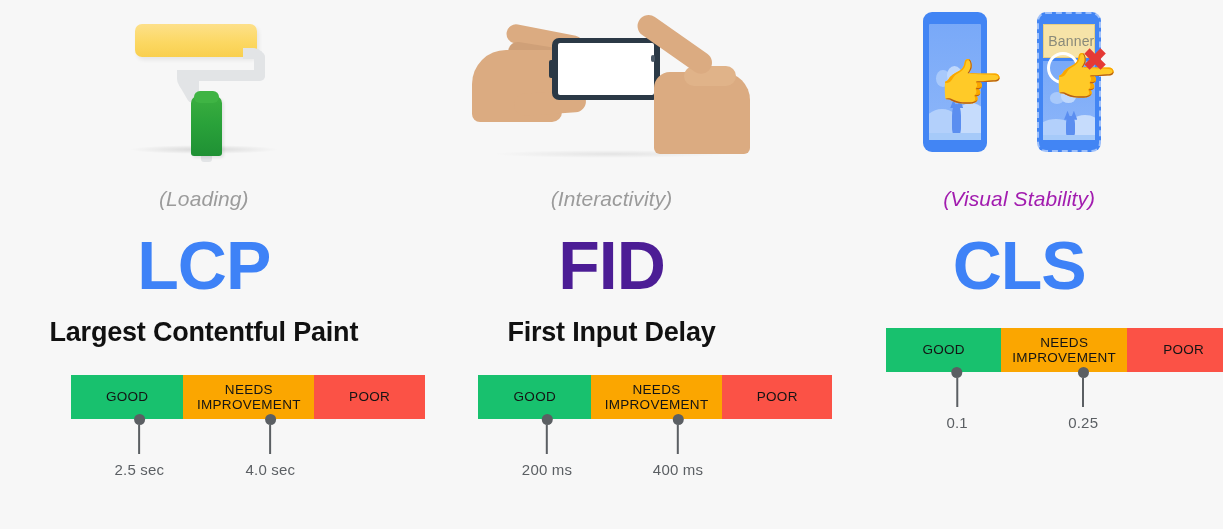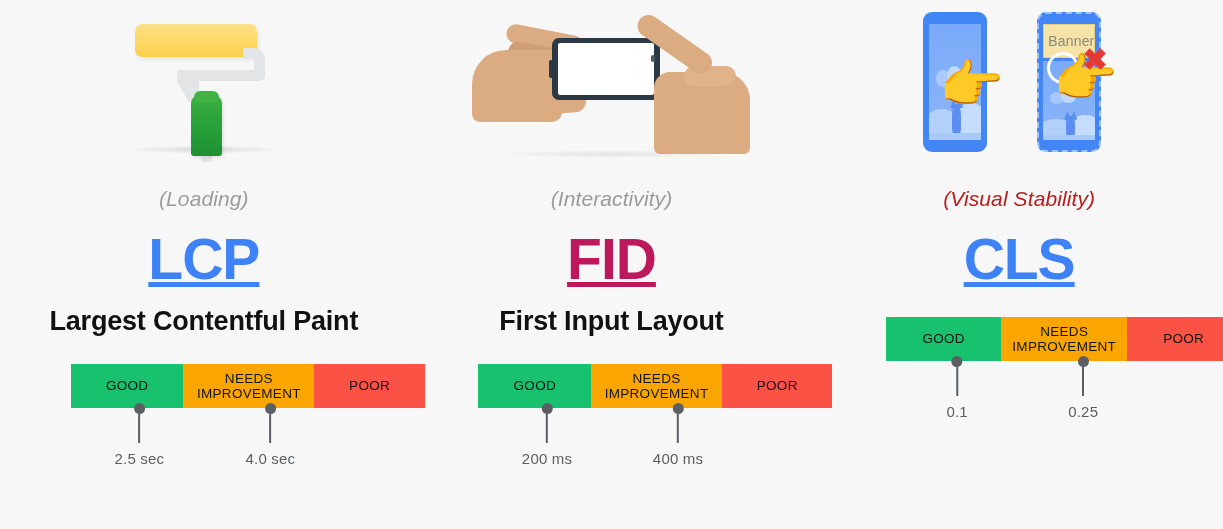--- a/index.html
+++ b/index.html
@@ -44,28 +44,27 @@
   .category {
     font-size: 21px;
     font-style: italic;
     color: #9b9b9b;
     letter-spacing: 0.1px;
     line-height: 1;
     margin-top: 16px;
     text-align: center;
   }
   .acronym {
-    font-size: 57px;
+    font-size: 68px;
     font-weight: bold;
     color: #3e82f7;
     line-height: 1;
     letter-spacing: -1px;
     margin-top: 22px;
     text-align: center;
-    text-decoration: underline;
   }
   .fullname {
     font-size: 27px;
     font-weight: bold;
     color: #111111;
     line-height: 1;
     letter-spacing: -0.2px;
     margin-top: 20px;
     text-align: center;
   }
@@ -367,22 +366,22 @@
         </div>
         <div class="rhand">
           <div class="palm"></div>
           <div class="knuck"></div>
           <div class="idx"></div>
         </div>
       </div>
     </div>
 
     <div class="category" style="color: rgb(155, 155, 155);">(Interactivity)</div>
-    <div class="acronym" style="color: #be185d;">FID</div>
-    <div class="fullname" style="color: rgb(17, 17, 17);">First Input Layout</div>
+    <div class="acronym" style="color: #4c1d95;">FID</div>
+    <div class="fullname" style="color: rgb(17, 17, 17);">First Input Delay</div>
 
     <div class="barwrap">
       <div class="bar">
         <div class="seg good" style="width: 31.8%; background: rgb(24, 193, 110);">GOOD</div>
         <div class="seg needs" style="width: 37%; background: rgb(251, 166, 0);">NEEDS<br>IMPROVEMENT</div>
         <div class="seg poor" style="width: 31.2%; background: rgb(251, 82, 70);">POOR</div>
       </div>
       <div class="pins">
         <div class="pin" style="left: 31.8%;">
           <div class="dot" style="background: rgb(91, 95, 99);"></div>
@@ -432,21 +431,21 @@
           </div>
         </div>
 
         <div class="hand hand1">👉</div>
         <div class="tapcircle"></div>
         <div class="hand hand2">👉</div>
         <div class="xmark">✖</div>
       </div>
     </div>
 
-    <div class="category" style="color: #b91c1c;">(Visual Stability)</div>
+    <div class="category" style="color: #a21caf;">(Visual Stability)</div>
     <div class="acronym" style="color: rgb(62, 130, 247);">CLS</div>
 
     <div class="barwrap">
       <div class="bar">
         <div class="seg good" style="width: 32.5%; background: rgb(24, 193, 110);">GOOD</div>
         <div class="seg needs" style="width: 35.6%; background: rgb(251, 166, 0);">NEEDS<br>IMPROVEMENT</div>
         <div class="seg poor" style="width: 31.9%; background: rgb(251, 82, 70);">POOR</div>
       </div>
       <div class="pins">
         <div class="pin" style="left: 32.5%;">

